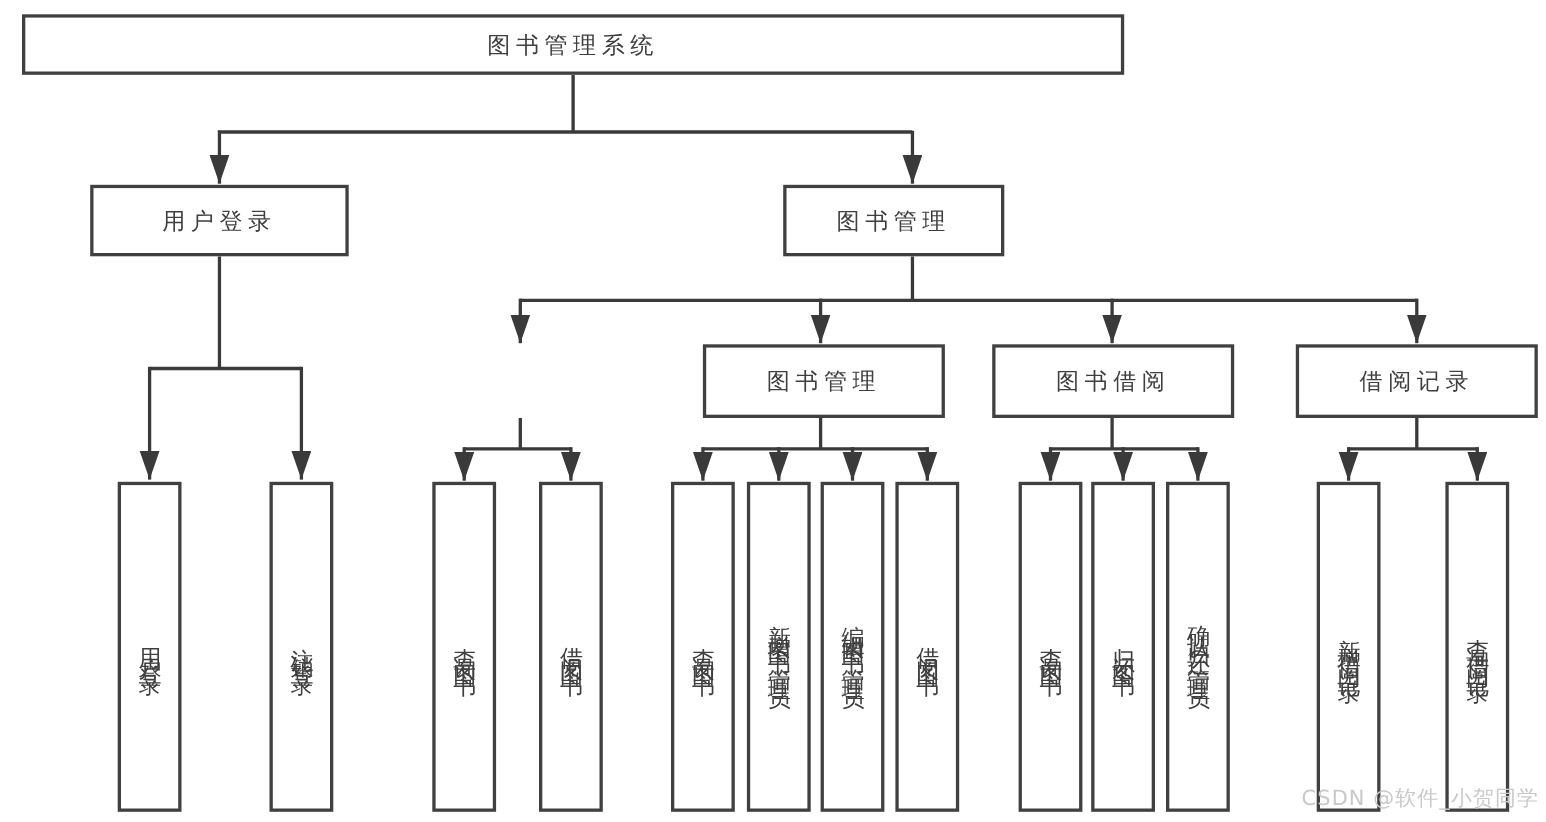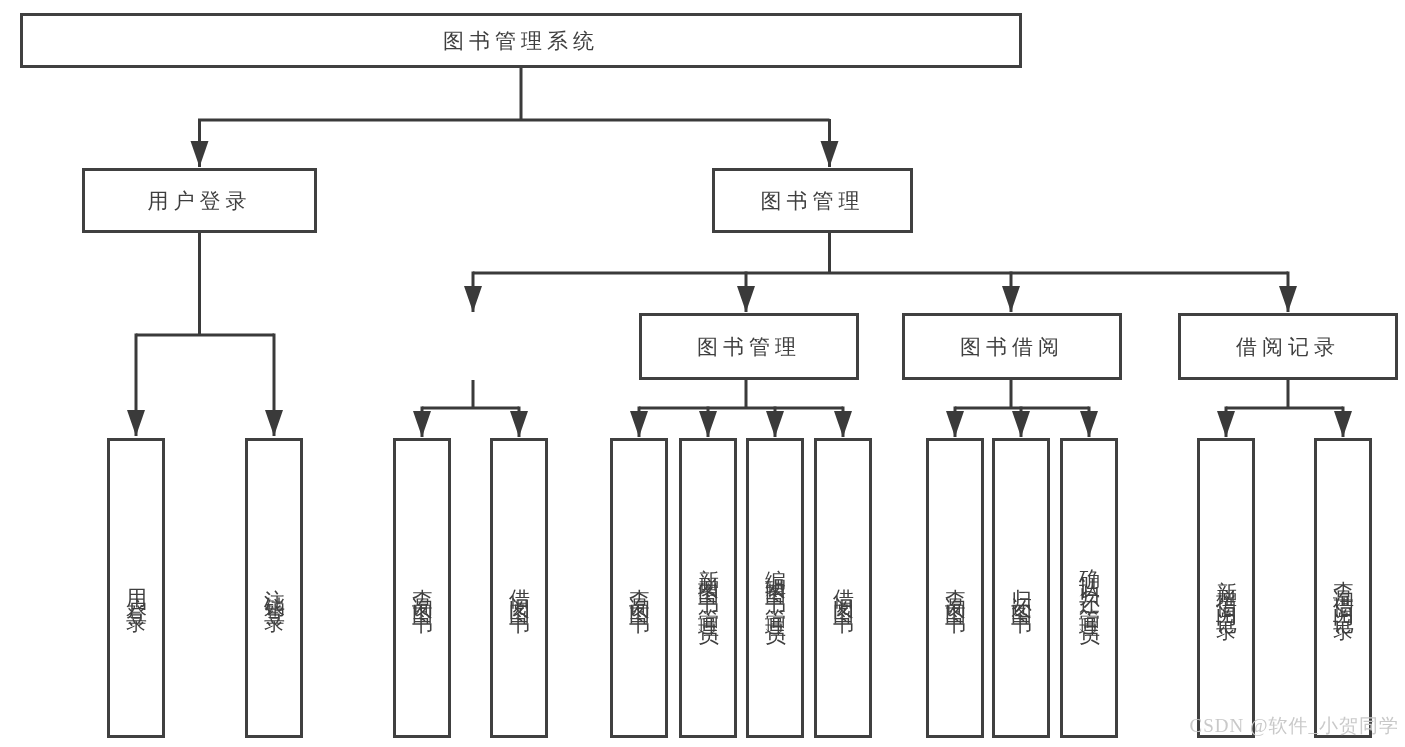--- a/index.html
+++ b/index.html
@@ -37,21 +37,20 @@
     color:#3f3f3f;
   }
   .watermark{
     position:absolute;
     top:713px;
     right:6px;
     font-size:19px;
     letter-spacing:1px;
     color:#c9c9c9;
     white-space:nowrap;
-    font-family:Liberation Serif, serif;
   }
   .cline{stroke:#3a3a3a;stroke-width:3;fill:none;}
 </style>
 </head>
 <body>
 
 <div class="stage">
 
   <svg width="1405" height="747" viewBox="0 0 1405 747">
     <defs>

